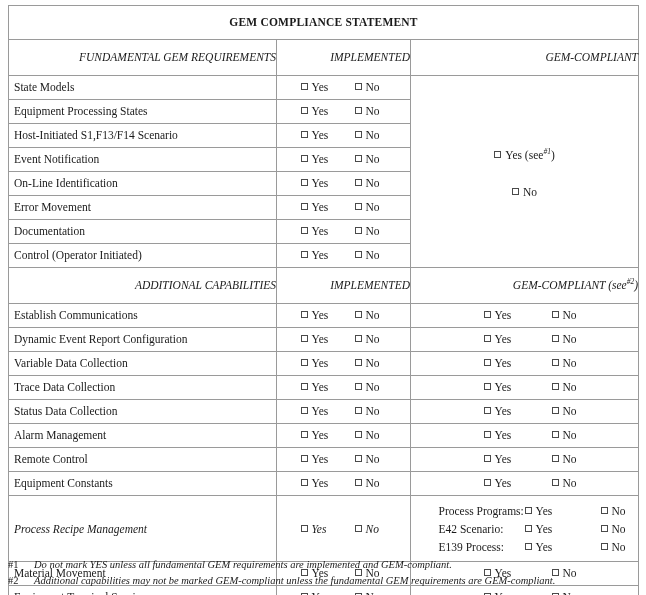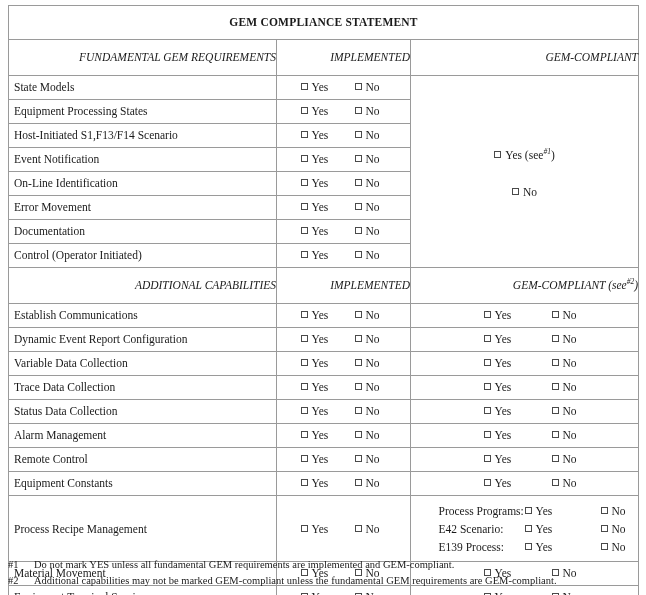--- a/index.html
+++ b/index.html
@@ -141,39 +141,39 @@
     justify-content: center;
   }
   .recipe-row .rlabel {
     width: 86px;
     text-align: left;
     white-space: nowrap;
   }
   .recipe-row .opt.yes { width: 60px; padding-left: 0; }
   .recipe-row .opt.no  { width: 50px; padding-left: 16px; box-sizing: border-box; }
 
-  .tall-req { vertical-align: top; padding-top: 4px !important; }
+  .tall-req { vertical-align: top; padding-top: 4px !important; font-style: italic; }
 
   
   .footnotes {
     position: absolute;
     left: 8px;
     top: 560px;
     width: 630px;
     font-size: 10.5px;
     line-height: 1.0;
   }
   .fn {
     display: flex;
     align-items: baseline;
     margin-bottom: 5px;
     white-space: nowrap;
   }
   .fn .mark { width: 26px; flex: none; }
-  .fn .txt { flex: 1 1 auto; }
+  .fn .txt { flex: 1 1 auto; font-style: italic; }
 </style>
 </head>
 <body>
 
 <div id="page">
 
   <table class="gem">
     <colgroup>
       <col class="c-req">
         <col class="c-impl">

